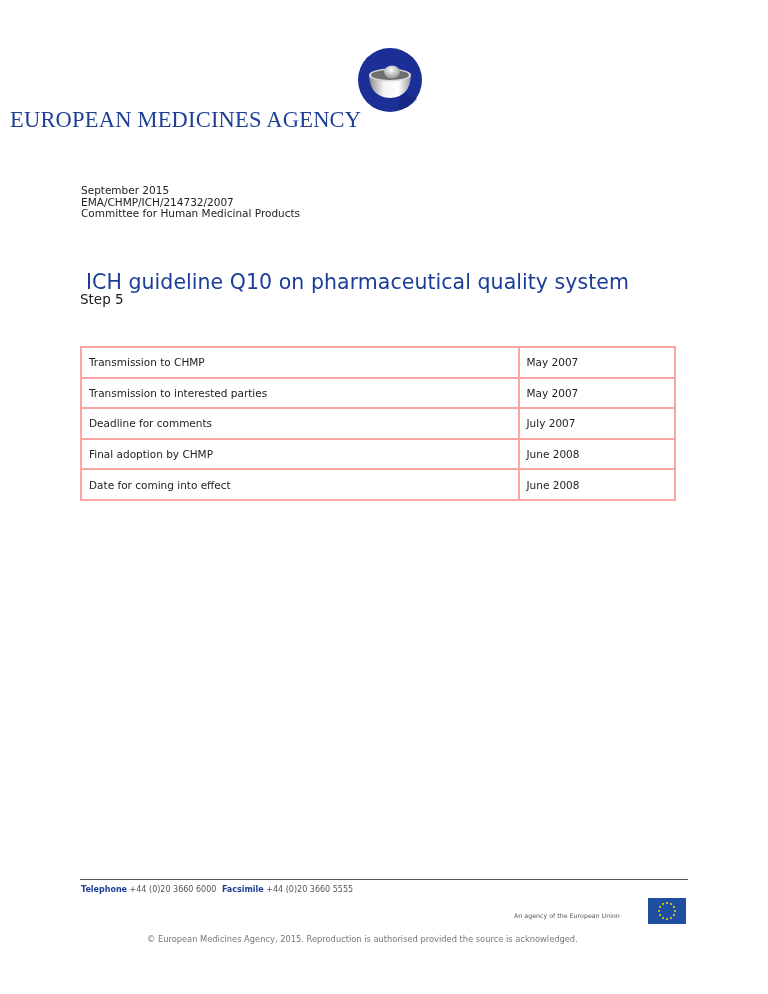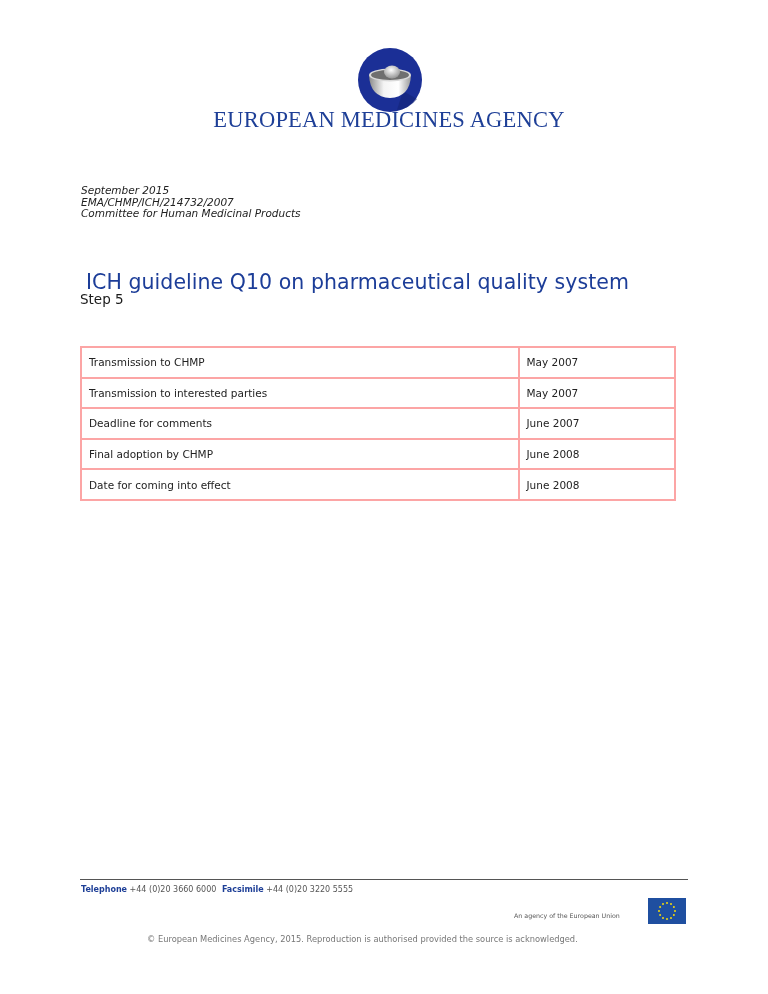--- a/index.html
+++ b/index.html
@@ -8,36 +8,36 @@
     font-family: "DejaVu Sans", "Liberation Sans", sans-serif;
     color: #1a1a1a;
   }
   .logo {
     position: absolute; left: 0; top: 0; width: 768px; height: 150px;
   }
   .logo-emblem {
     position: absolute; left: 357px; top: 47px; width: 66px; height: 66px;
   }
   .logo-name {
-    position: absolute; left: 0; width: 768px; top: 108px; text-align: center;
+    position: absolute; left: 0; width: 768px; top: 108px; text-align: left;
     font-family: "Liberation Serif", "DejaVu Serif", serif;
     font-size: 22.5px; color: #1e3f97; letter-spacing: 0.2px; line-height: 24px;
     padding-left: 10px; box-sizing: border-box;
   }
   .logo-tagline {
     position: absolute; left: 219px; top: 130px; width: 320px;
     font-family: "Liberation Serif", "DejaVu Serif", serif;
     font-size: 10.5px; color: #333; line-height: 14px;
     display: flex; justify-content: space-between;
   }
   .logo-tagline .word { letter-spacing: 6.3px; }
 
   .meta {
     position: absolute; left: 81px; top: 185px;
-    font-size: 10.5px; line-height: 11.5px; color: #222; font-style: italic;
+    font-size: 10.5px; line-height: 11.5px; color: #222;
   }
   .meta div { white-space: nowrap; }
 
   .title {
     position: absolute; left: 80px; top: 263px;
     font-size: 20.5px; color: #1c3d98; line-height: 26px; white-space: nowrap;
     letter-spacing: 0.05px;
   }
   .subtitle {
     position: absolute; left: 80px; top: 290px;
@@ -121,41 +121,41 @@
     <tr>
       <td class="col-label">Transmission to CHMP</td>
       <td class="col-date">May 2007</td>
     </tr>
     <tr>
       <td class="col-label">Transmission to interested parties</td>
       <td class="col-date">May 2007</td>
     </tr>
     <tr>
       <td class="col-label">Deadline for comments</td>
-      <td class="col-date">June 2007</td>
+      <td class="col-date">July 2007</td>
     </tr>
     <tr>
       <td class="col-label">Final adoption by CHMP</td>
       <td class="col-date">June 2008</td>
     </tr>
     <tr class="soft">
       <td class="col-label">Date for coming into effect</td>
       <td class="col-date">June 2008</td>
     </tr>
   </tbody>
 </table>
 
 <div class="footer-rule"></div>
 
 <div class="footer-address">
   <div>
     <span class="bold">Telephone</span>
     <span>+44 (0)20 3660 6000</span>
     <span class="bold" style="margin-left:3px;">Facsimile</span>
-    <span>+44 (0)20 3220 5555</span>
+    <span>+44 (0)20 3660 5555</span>
   </div>
 </div>
 
 <div class="eu-text">An agency of the European Union</div>
 
 <svg class="eu-flag" viewBox="0 0 38 26">
   <rect x="0" y="0" width="38" height="26" fill="#1f4fa0"></rect>
   <g fill="#f5d90a">
     <circle cx="19" cy="5" r="1"></circle>
     <circle cx="23" cy="6.1" r="1"></circle>

